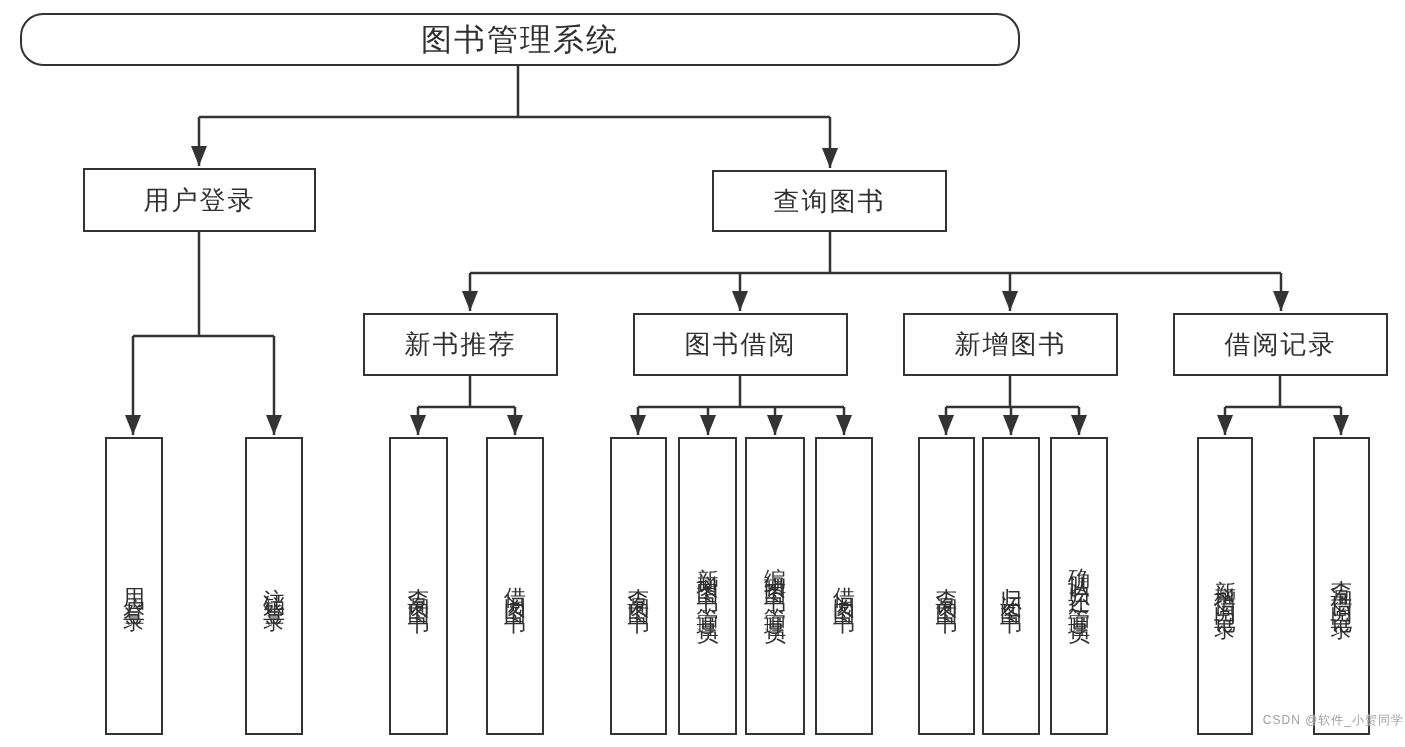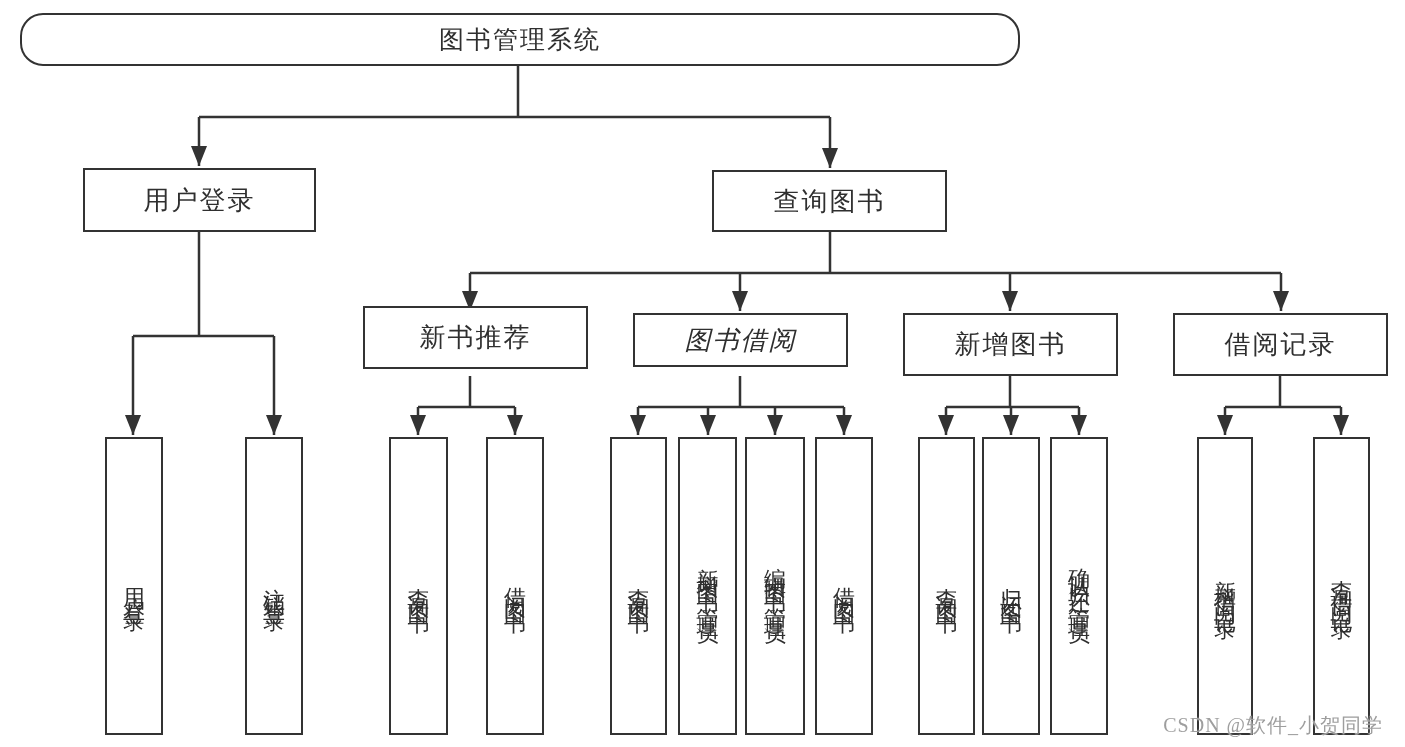--- a/index.html
+++ b/index.html
@@ -12,28 +12,28 @@
   }
   #wires{position:absolute;left:0;top:0;width:1405px;height:747px;}
   #wires path{stroke:var(--line);stroke-width:2.5;fill:none;}
   #wires marker path{fill:var(--line);stroke:none;}
   .node{
     position:absolute; box-sizing:border-box; background:var(--box_bg);
     border:2.5px solid var(--line);
     display:flex; align-items:center; justify-content:center; text-align:center;
   }
   .h-node{font-size:26px; letter-spacing:2px; white-space:nowrap;}
-  .root-node{font-size:25px;border-radius:23px;}
+  .root-node{font-size:31px;border-radius:23px;}
   .v-node span{
     writing-mode:vertical-rl; text-orientation:mixed;
     font-size:22px; letter-spacing:8px; line-height:1;
   }
   .watermark{
-    position:absolute; right:22px; top:712px; font-size:20px; letter-spacing:1px;
-    color:var(--watermark); text-shadow:0 0 2px #ffffff; white-space:nowrap;font-family:Liberation Serif, serif;
+    position:absolute; right:1px; top:712px; font-size:12px; letter-spacing:1px;
+    color:var(--watermark); text-shadow:0 0 2px #ffffff; white-space:nowrap;
   }
 </style>
 </head>
 <body>
 
 <div id="canvas">
 
   <svg id="wires" viewBox="0 0 1405 747" xmlns="http://www.w3.org/2000/svg">
     <defs>
       <marker id="arrow" viewBox="0 0 10 8" refX="10" refY="4" markerUnits="userSpaceOnUse" markerWidth="20" markerHeight="16" orient="auto">
@@ -68,22 +68,22 @@
     <path d="M1079,407 V435" marker-end="url(#arrow)"></path>
     <path d="M1225,407 V435" marker-end="url(#arrow)"></path>
     <path d="M1341,407 V435" marker-end="url(#arrow)"></path>
   </svg>
 
   <div class="node h-node root-node" style="left:20px;top:13px;width:1000px;height:53px;">图书管理系统</div>
 
   <div class="node h-node" style="left:83px;top:168px;width:233px;height:64px;">用户登录</div>
   <div class="node h-node" style="left:712px;top:170px;width:235px;height:62px;">查询图书</div>
 
-  <div class="node h-node" style="left:363px;top:306px;width:225px;height:63px;font-family:Liberation Mono, monospace;">新书推荐</div>
-  <div class="node h-node" style="left:633px;top:313px;width:215px;height:54px;font-style:italic;">图书借阅</div>
+  <div class="node h-node" style="left:363px;top:313px;width:195px;height:63px;font-family:Liberation Mono, monospace;">新书推荐</div>
+  <div class="node h-node" style="left:633px;top:313px;width:215px;height:63px;">图书借阅</div>
   <div class="node h-node" style="left:903px;top:313px;width:215px;height:63px;">新增图书</div>
   <div class="node h-node" style="left:1173px;top:313px;width:215px;height:63px;">借阅记录</div>
 
   <div class="node v-node" style="left:105px;top:437px;width:58px;height:298px;">
     <span>用户登录</span>
     </div>
   <div class="node v-node" style="left:245px;top:437px;width:58px;height:298px;">
     <span>注销登录</span>
     </div>
 

